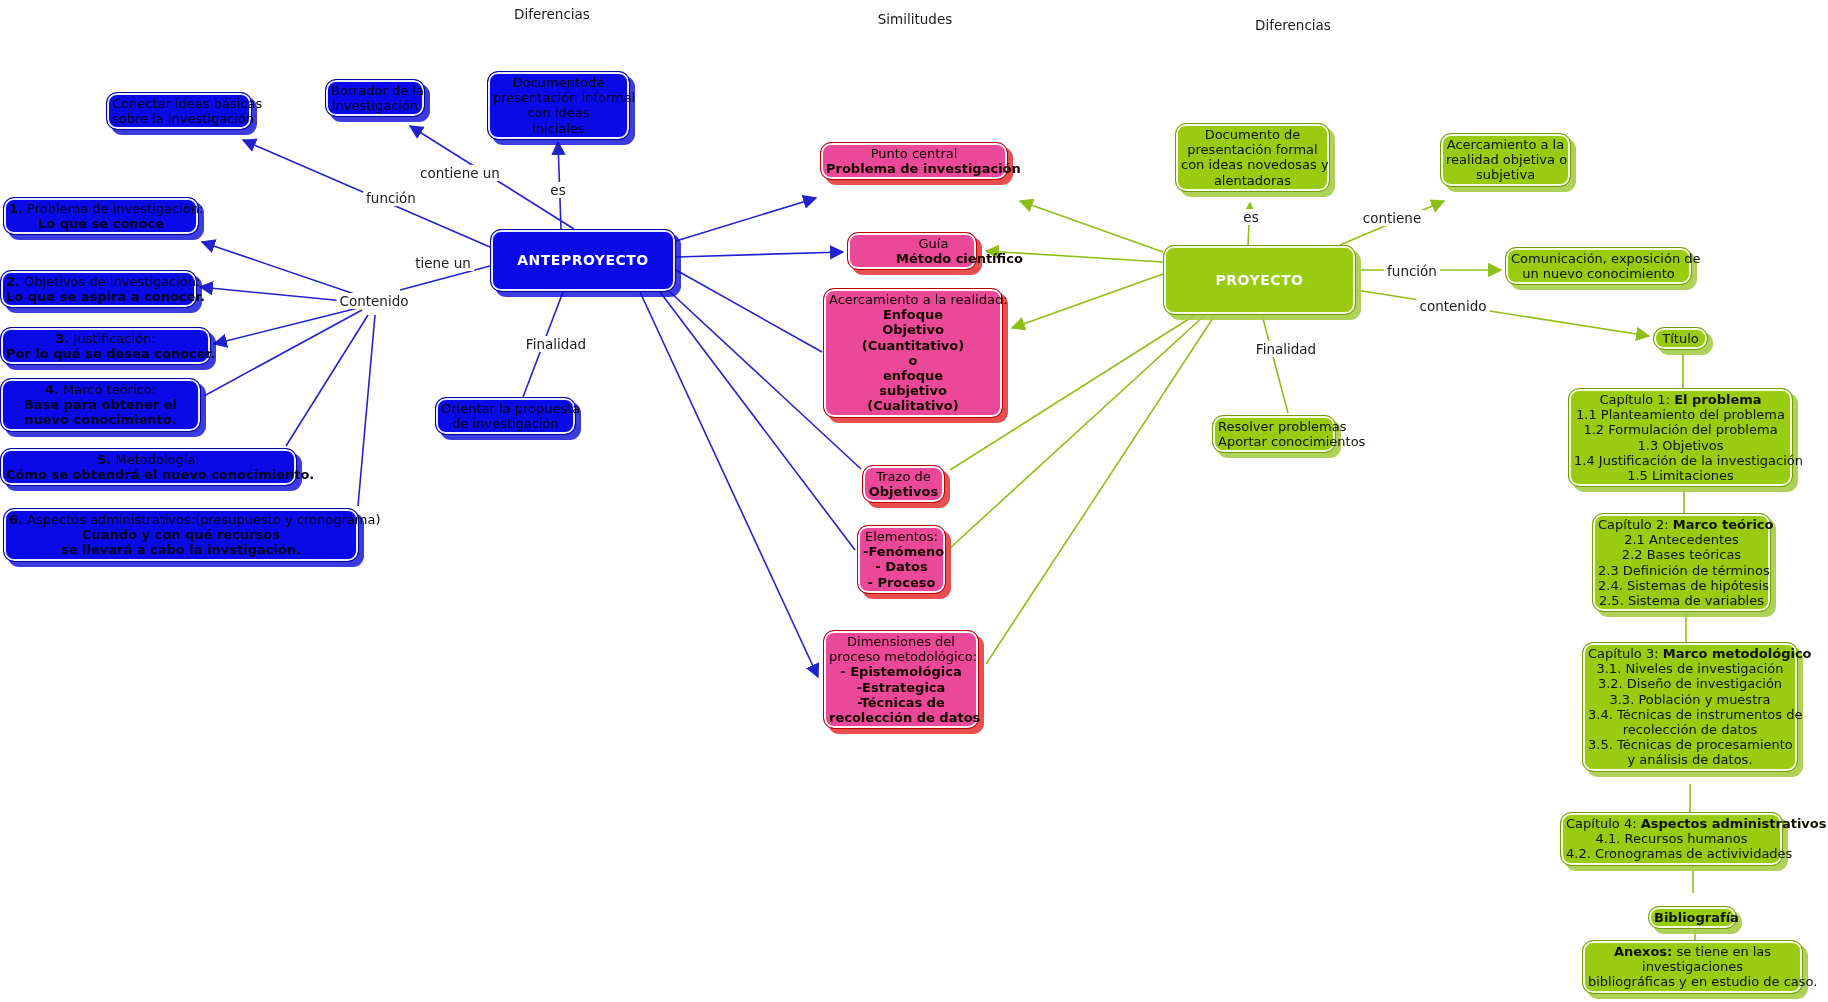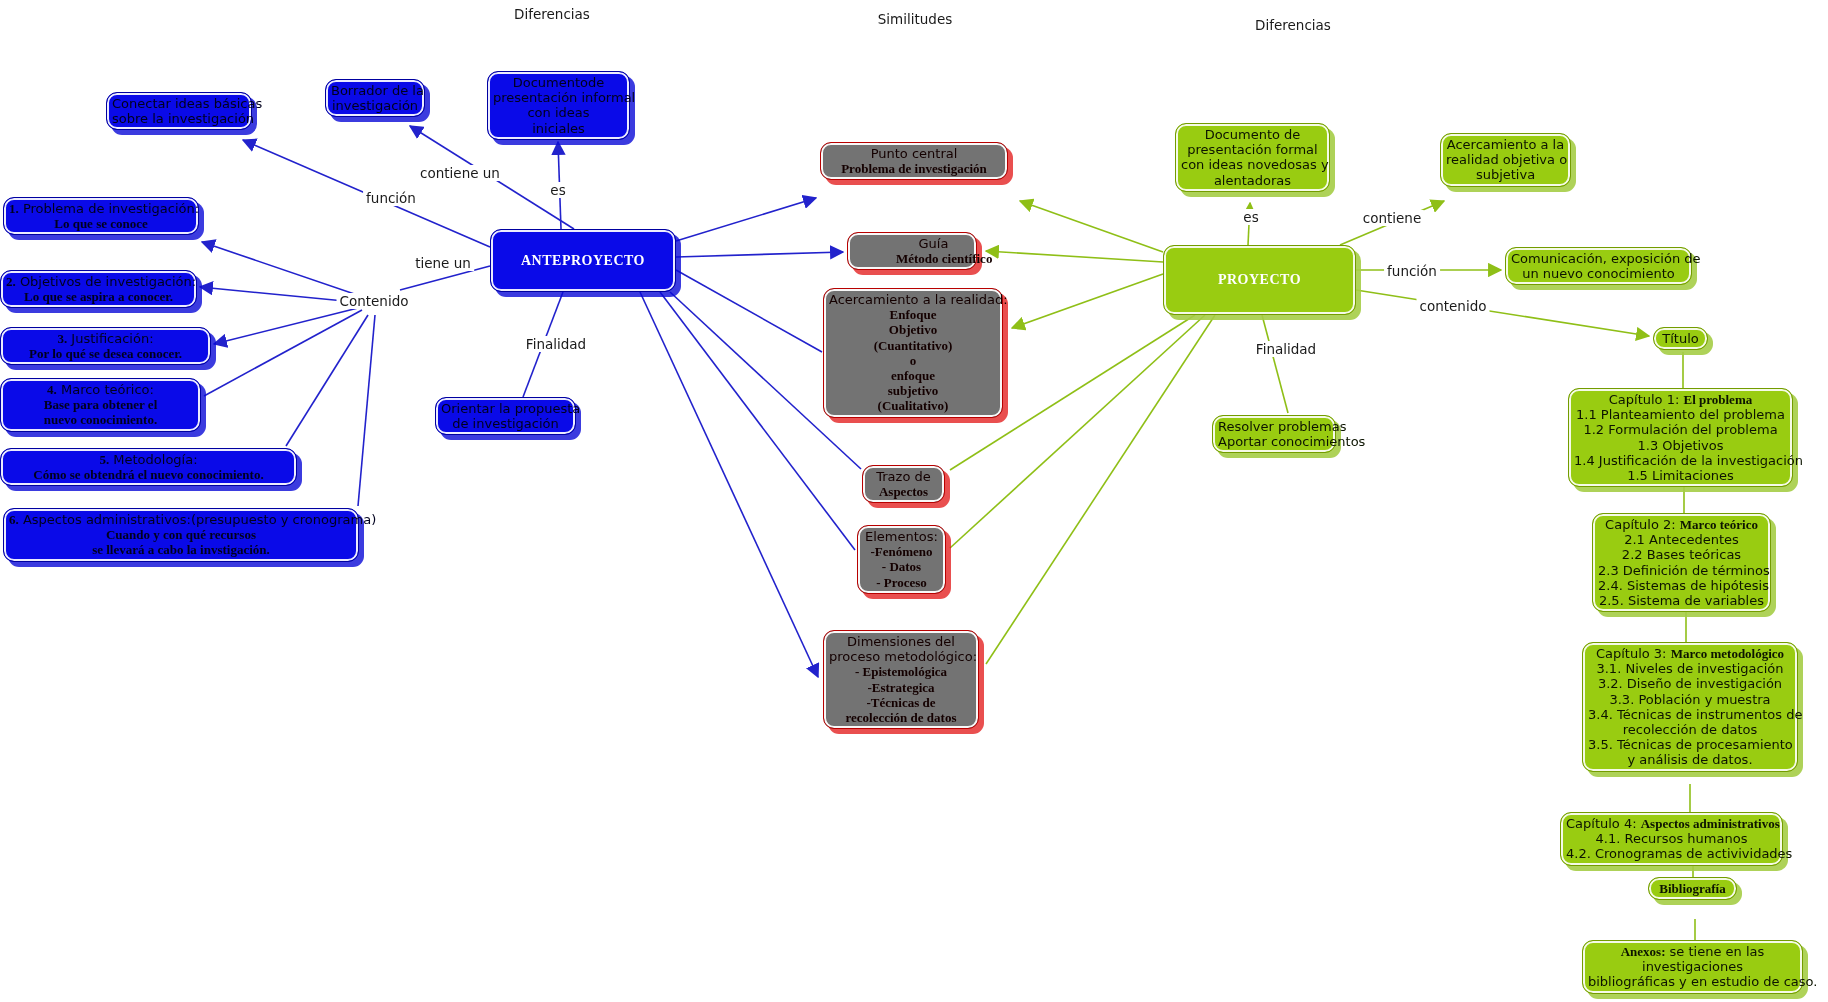--- a/index.html
+++ b/index.html
@@ -2,24 +2,24 @@
 <html><head>
 <meta charset="utf-8">
 <style>
   html,body{margin:0;padding:0;background:#fff;}
   #canvas{position:relative;width:1828px;height:1002px;background:#fff;overflow:hidden;
           font-family:"DejaVu Sans","Liberation Sans",sans-serif;}
   #edge-layer{position:absolute;left:0;top:0;z-index:1;}
   .node{position:absolute;z-index:3;box-sizing:border-box;padding:3px 5px;border-radius:11px;
         text-align:center;font-size:13px;line-height:1.17;color:#000;}
   .node .ln{white-space:nowrap;}
-  .node .b{font-weight:bold;font-family:Liberation Serif, serif;}
+  .node .b{font-weight:bold;}
   .node.blue{background:#0a0ae8;border:1px solid #0000a0;color:#00001e;
         box-shadow:inset 0 0 0 2px rgba(255,255,255,.92),5px 5px 0 rgba(10,10,215,.8);}
-  .node.red{background:#737373;border:1px solid #b80000;color:#140000;
+  .node.red{background:#ec4899;border:1px solid #b80000;color:#140000;
         box-shadow:inset 0 0 0 2px rgba(255,255,255,.95),5px 5px 0 rgba(225,20,20,.75);}
   .node.green{background:#99cc11;border:1px solid #739c00;color:#0c1400;
         box-shadow:inset 0 0 0 2px rgba(255,255,255,.9),5px 5px 0 rgba(165,205,70,.9);}
   .node.main{display:flex;align-items:center;justify-content:center;font-size:14px;
         letter-spacing:.5px;}
   .node.main .ln span{color:#fff;font-weight:bold;}
   .edge-label,.annot{position:absolute;z-index:2;transform:translate(-50%,-50%);
         font-size:13.5px;color:#1a1a1a;background:#fff;padding:0 3px;white-space:nowrap;}
   .annot{background:transparent;}
 </style>
@@ -132,21 +132,21 @@
         <div class="ln"><span class="b">Enfoque</span></div>
         <div class="ln"><span class="b">Objetivo</span></div>
         <div class="ln"><span class="b">(Cuantitativo)</span></div>
         <div class="ln"><span class="b">o</span></div>
         <div class="ln"><span class="b">enfoque</span></div>
         <div class="ln"><span class="b">subjetivo</span></div>
         <div class="ln"><span class="b">(Cualitativo)</span></div>
       </div>
       <div class="node red" style="left: 862px; top: 465px; width: 83px;">
         <div class="ln"><span>Trazo de</span></div>
-        <div class="ln"><span class="b">Aspectos</span></div>
+        <div class="ln"><span class="b">Objetivos</span></div>
       </div>
       <div class="node red" style="left: 857px; top: 525px; width: 89px;">
         <div class="ln"><span>Elementos:</span></div>
         <div class="ln"><span class="b">-Fenómeno</span></div>
         <div class="ln"><span class="b">- Datos</span></div>
         <div class="ln"><span class="b">- Proceso</span></div>
       </div>
       <div class="node red" style="left: 823px; top: 630px; width: 156px;">
         <div class="ln"><span>Dimensiones del</span></div>
         <div class="ln"><span>proceso metodológico:</span></div>
@@ -204,21 +204,21 @@
         <div class="ln"><span>3.4. Técnicas de instrumentos de</span></div>
         <div class="ln"><span>recolección de datos</span></div>
         <div class="ln"><span>3.5. Técnicas de procesamiento</span></div>
         <div class="ln"><span>y análisis de datos.</span></div>
       </div>
       <div class="node green" style="left: 1560px; top: 812px; width: 223px;">
         <div class="ln"><span>Capítulo 4: </span><span class="b">Aspectos administrativos</span></div>
         <div class="ln"><span>4.1. Recursos humanos</span></div>
         <div class="ln"><span>4.2. Cronogramas de activividades</span></div>
       </div>
-      <div class="node green" style="left: 1648px; top: 877px; width: 89px;">
+      <div class="node green" style="left: 1648px; top: 906px; width: 89px;">
         <div class="ln"><span class="b">Bibliografía</span></div>
       </div>
       <div class="node green" style="left: 1582px; top: 940px; width: 221px;">
         <div class="ln"><span class="b">Anexos:</span><span> se tiene en las</span></div>
         <div class="ln"><span>investigaciones</span></div>
         <div class="ln"><span>bibliográficas y en estudio de caso.</span></div>
       </div>
     </div>
   <div id="label-layer">
       <div class="edge-label" style="left: 460px; top: 173px;">contiene un</div>

